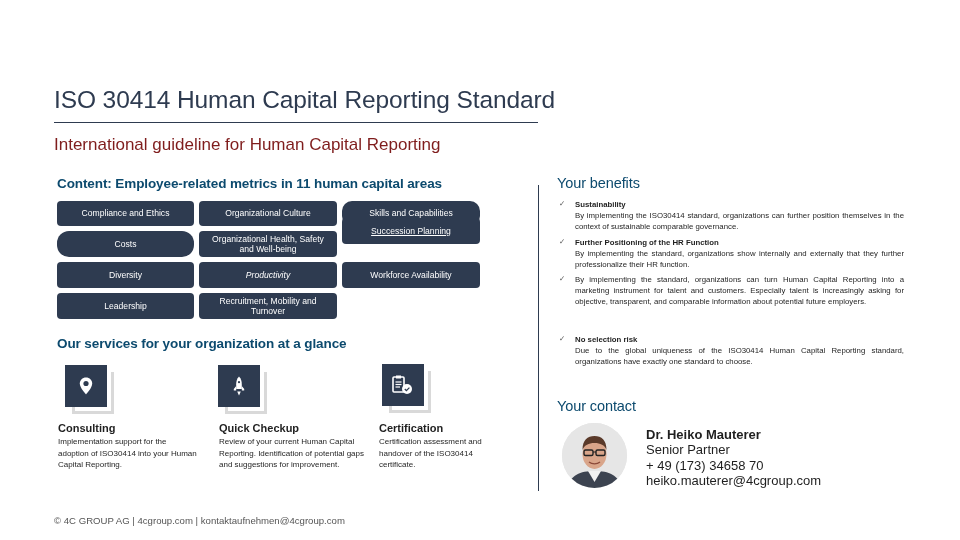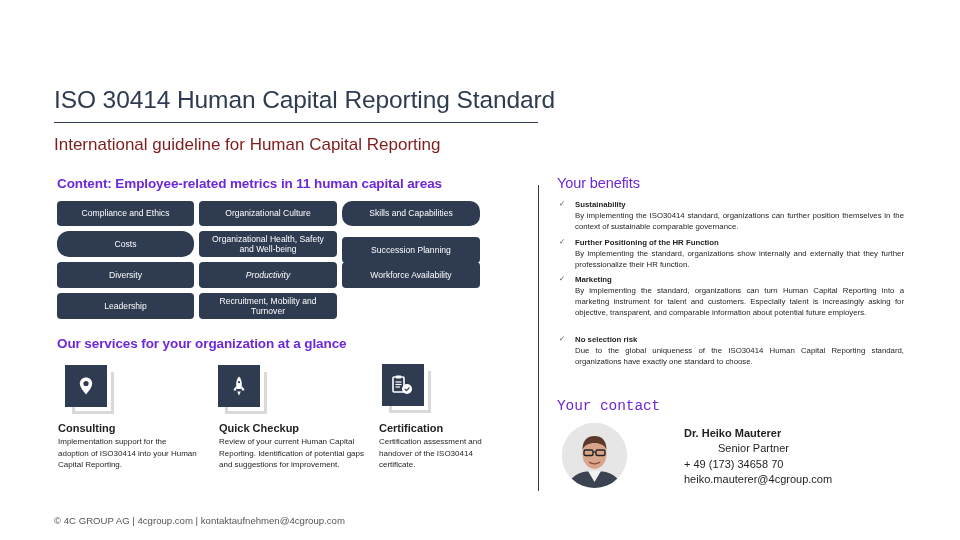--- a/index.html
+++ b/index.html
@@ -3,21 +3,21 @@
 <meta charset="utf-8">
 <style>
   * { box-sizing: border-box; margin: 0; padding: 0; }
   html, body { width: 960px; height: 540px; background: #ffffff; overflow: hidden; }
   body { position: relative; font-family: "Liberation Sans", "DejaVu Sans", sans-serif; color: #1f1f1f; }
 
   .title { position: absolute; left: 54px; top: 86px; font-size: 24.5px; color: #2e3b50; letter-spacing: -0.1px; white-space: nowrap; }
   .title-rule { position: absolute; left: 54px; top: 122px; width: 484px; height: 1px; background: #2e3b50; }
   .subtitle { position: absolute; left: 54px; top: 135px; font-size: 17px; color: #7f1d1d; white-space: nowrap; }
 
-  .section-head { position: absolute; font-size: 13.5px; color: #6d28d9; font-weight: bold; white-space: nowrap; letter-spacing: -0.1px; }
+  .section-head { position: absolute; font-size: 13.5px; color: #0c4a6e; font-weight: bold; white-space: nowrap; letter-spacing: -0.1px; }
   .section-head.light { font-weight: normal; font-size: 14.5px; }
 
   .metric { position: absolute; background: #2e3b50; border-radius: 4px; color: #ffffff; font-size: 8.6px; display: flex; align-items: center; justify-content: center; text-align: center; line-height: 1.2; padding: 0 6px; }
 
   .svc-icon-wrap { position: absolute; width: 50px; height: 50px; }
   .svc-shadow { position: absolute; left: 7px; top: 7px; width: 42px; height: 42px; border: 3px solid #d9d9d9; border-top: none; border-left: none; }
   .svc-shadow::before { content: ""; position: absolute; left: 0; bottom: -3px; width: 3px; height: 12px; background: #d9d9d9; }
   .svc-shadow::after { content: ""; position: absolute; right: -3px; top: 0; width: 3px; height: 42px; background: #d9d9d9; }
   .svc-box { position: absolute; left: 0; top: 0; width: 42px; height: 42px; background: #2e3b50; display: flex; align-items: center; justify-content: center; }
 
@@ -25,41 +25,41 @@
   .svc-text { position: absolute; font-size: 8px; line-height: 11.5px; color: #1f1f1f; }
 
   .vdivider { position: absolute; left: 538px; top: 185px; width: 1px; height: 306px; background: #2e3b50; }
 
   .benefit { position: absolute; left: 559px; width: 345px; }
   .benefit .check { position: absolute; left: 0; top: 0; font-size: 7.5px; color: #555; }
   .benefit .b-title { margin-left: 16px; font-size: 7.8px; font-weight: bold; line-height: 11px; }
   .benefit .b-text { margin-left: 16px; font-size: 7.8px; line-height: 11.2px; text-align: justify; }
 
   .avatar { position: absolute; left: 562px; top: 423px; width: 65px; height: 65px; border-radius: 50%; background: #e4e4e4; overflow: hidden; }
-  .contact-line { position: absolute; left: 684px; font-size: 11px; color: #1f1f1f; white-space: nowrap; }
+  .contact-line { position: absolute; left: 646px; font-size: 13px; color: #1f1f1f; white-space: nowrap; }
   .contact-line.bold { font-weight: bold; }
 
   .footer { position: absolute; left: 54px; top: 515px; font-size: 9.6px; color: #555555; white-space: nowrap; }
 </style>
 </head>
 <body>
 
 <div class="title">ISO 30414 Human Capital Reporting  Standard</div>
 <div class="title-rule"></div>
 <div class="subtitle">International guideline for Human Capital Reporting</div>
 
 <div class="section-head" style="left:57px; top:176px;">Content: Employee-related  metrics in 11 human capital areas</div>
 
 <div class="metric" style="left:57px; top:201px; width:137px; height:25px;">Compliance  and  Ethics</div>
 <div class="metric" style="left:199px; top:201px; width:138px; height:25px;">Organizational   Culture</div>
 <div class="metric" style="left:342px; top:201px; width:138px; height:25px;border-radius:10px;">Skills and  Capabilities</div>
 
 <div class="metric" style="left:57px; top:231px; width:137px; height:26px;border-radius:12px;">Costs</div>
 <div class="metric" style="left:199px; top:231px; width:138px; height:26px;">Organizational   Health, Safety and Well-being</div>
-<div class="metric" style="left:342px; top:237px; width:138px; height:26px;">Succession  Planning</div>
+<div class="metric" style="left:342px; top:218px; width:138px; height:26px;text-decoration:underline;">Succession  Planning</div>
 
 <div class="metric" style="left:57px; top:262px; width:137px; height:26px;">Diversity</div>
 <div class="metric" style="left:199px; top:262px; width:138px; height:26px;font-style:italic;">Productivity</div>
 <div class="metric" style="left:342px; top:262px; width:138px; height:26px;">Workforce   Availability</div>
 
 <div class="metric" style="left:57px; top:293px; width:137px; height:26px;">Leadership</div>
 <div class="metric" style="left:199px; top:293px; width:138px; height:26px;">Recruitment,  Mobility  and Turnover</div>
 
 <div class="section-head" style="left:57px; top:336px;">Our services for your organization at a glance</div>
 
@@ -117,43 +117,42 @@
 </div>
 
 <div class="benefit" style="top:237px;">
   <span class="check">✓</span>
   <div class="b-title">Further  Positioning  of the HR Function</div>
   <div class="b-text">By implementing  the standard,  organizations  show internally and externally  that they further professionalize  their HR function.</div>
 </div>
 
 <div class="benefit" style="top:274px;">
   <span class="check">✓</span>
-  <div class="b-title">Marketing</div>
   <div class="b-text">By implementing  the standard,  organizations  can turn Human  Capital Reporting into a marketing  instrument  for talent and customers.  Especially talent is increasingly asking for objective, transparent,  and comparable  information  about potential  future employers.</div>
 </div>
 
 <div class="benefit" style="top:334px;">
   <span class="check">✓</span>
   <div class="b-title">No selection  risk</div>
   <div class="b-text">Due to the global uniqueness of the ISO30414 Human  Capital Reporting standard,  organizations  have exactly  one standard  to choose.</div>
 </div>
 
-<div class="section-head light" style="left:557px; top:398px;font-family:Liberation Mono, monospace;">Your contact</div>
+<div class="section-head light" style="left:557px; top:398px;">Your contact</div>
 
 <div class="avatar">
   <svg width="65" height="65" viewBox="0 0 65 65">
     <rect width="65" height="65" fill="#e6e6e6"></rect>
     <path d="M6 65c2-13 12-17 26.5-17S57 52 59 65z" fill="#3c4350"></path>
     <path d="M26 48l6.5 11 6.5-11z" fill="#f2f2f2"></path>
     <ellipse cx="32.5" cy="31" rx="12" ry="15" fill="#d9a58a"></ellipse>
     <path d="M20.5 27c0-10 5-14 12-14s12 4 12 14c-2-5-6-7-12-7s-10 2-12 7z" fill="#5a3a2a"></path>
     <rect x="22" y="27" width="9" height="5.5" rx="1.5" fill="none" stroke="#222" stroke-width="1.4"></rect>
     <rect x="34" y="27" width="9" height="5.5" rx="1.5" fill="none" stroke="#222" stroke-width="1.4"></rect>
     <line x1="31" y1="29" x2="34" y2="29" stroke="#222" stroke-width="1.2"></line>
     <path d="M27 39c3 2.5 8 2.5 11 0" fill="none" stroke="#8b4a3a" stroke-width="1.2"></path>
   </svg>
 </div>
 <div class="contact-line bold" style="top:427px;">Dr. Heiko Mauterer</div>
-<div class="contact-line" style="top:442px;margin-left:34px;">Senior Partner</div>
+<div class="contact-line" style="top:442px;">Senior Partner</div>
 <div class="contact-line" style="top:458px;">+ 49 (173)  34658  70</div>
 <div class="contact-line" style="top:473px;">heiko.mauterer@4cgroup.com</div>
 
 <div class="footer">© 4C GROUP AG  |  4cgroup.com  |  kontaktaufnehmen@4cgroup.com</div>
 
 </body></html>

